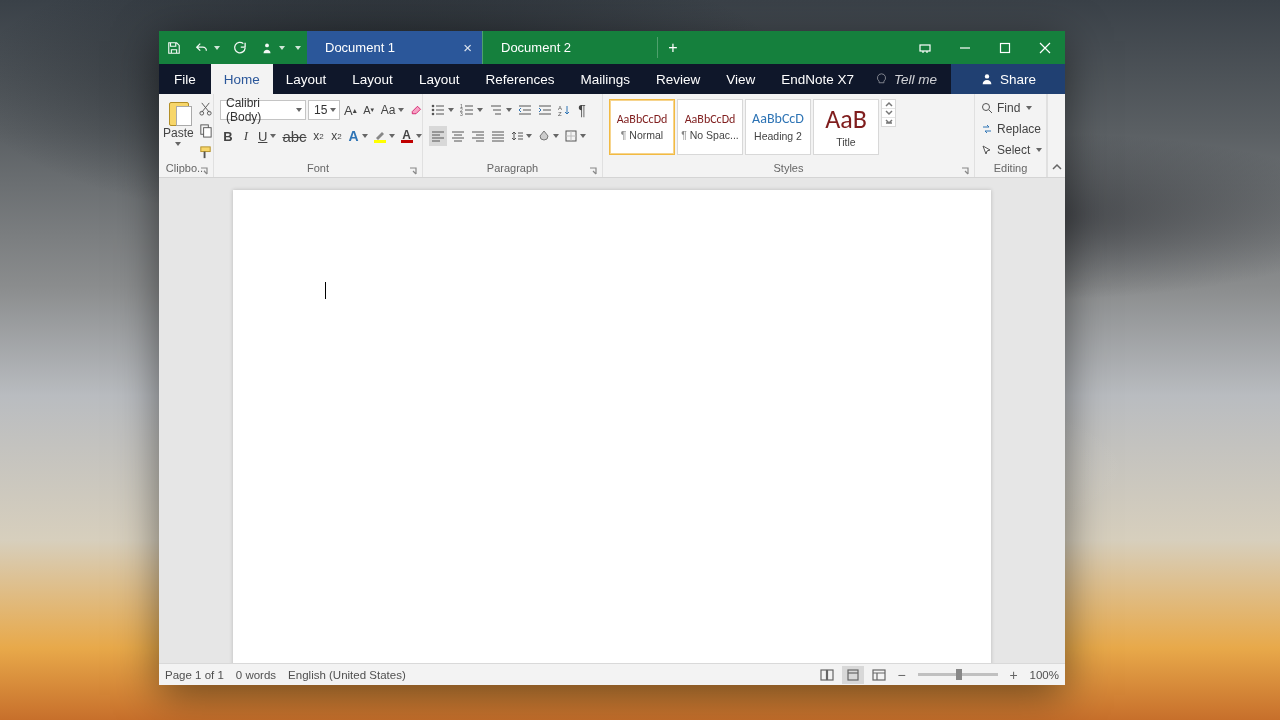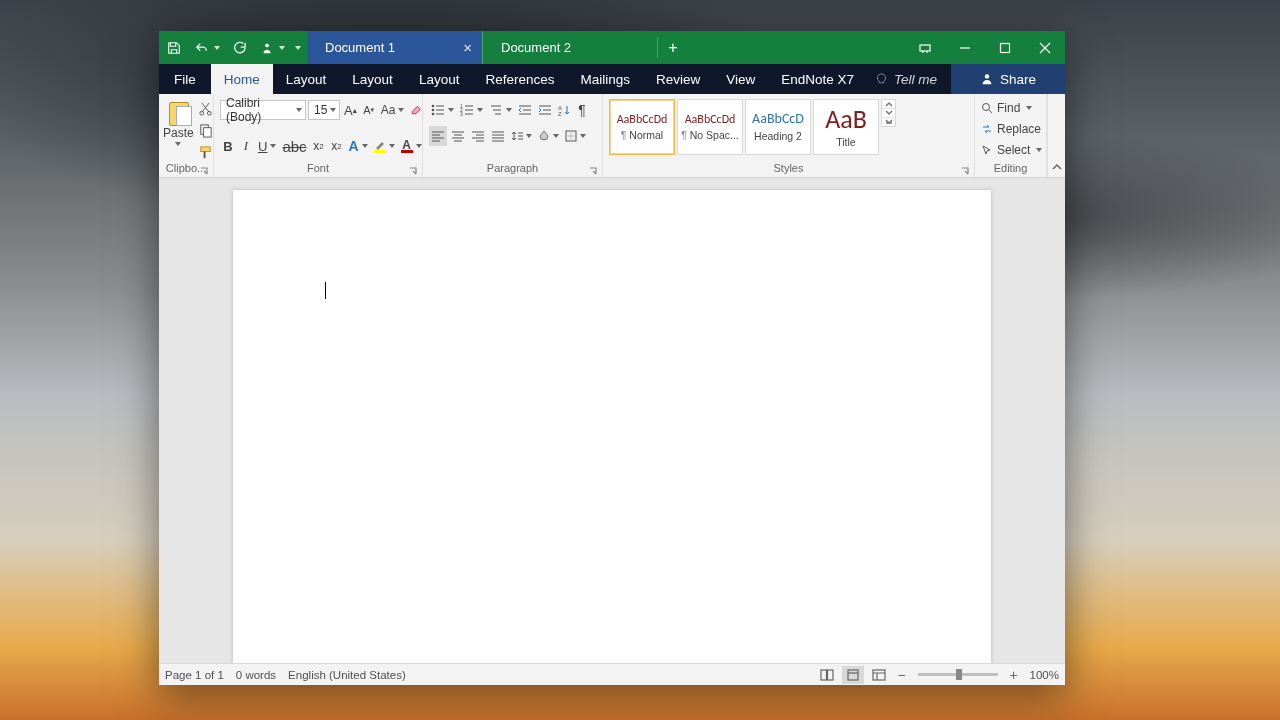--- a/index.html
+++ b/index.html
@@ -47,21 +47,21 @@
 .paste-btn { width:32px; display:flex; flex-direction:column; align-items:center; padding-top:1px; }
 .paste-icon { width:24px; height:28px; position:relative; }
 .paste-icon::before { content:""; position:absolute; left:3px; top:4px; width:18px; height:22px;
   background:#f7d66a; border:1px solid #b38f27; border-radius:2px; }
 .paste-icon::after { content:""; position:absolute; left:10px; top:8px; width:14px; height:18px;
   background:#fff; border:1px solid #aaa; }
 .paste-lbl { font-size:12px; color:#444; }
 .clipcol { display:flex; flex-direction:column; gap:2px; justify-content:flex-start; padding-top:1px; }
 .clipcol svg { width:15px; height:15px; }
 .font { width:209px; }
-.font .rows { display:flex; flex-direction:column; gap:16px; padding:3px 2px 0; }
+.font .rows { display:flex; flex-direction:column; gap:6px; padding:3px 2px 0; }
 .row { display:flex; align-items:center; gap:2px; }
 .combo { border:1px solid #c4c4c4; background:#fff; height:20px; display:flex; align-items:center; padding:0 3px 0 5px; font-size:12px; color:#333; }
 .combo .dd { margin-left:auto; }
 .dd { width:0;height:0;border-left:3px solid transparent;border-right:3px solid transparent;border-top:4px solid #666; }
 .btn { height:20px; min-width:16px; display:flex; align-items:center; justify-content:center; cursor:pointer; padding:0 2px; }
 .btn.wdd { gap:3px; }
 .hl-mark { width:12px; height:3px; background:#ffff00; }
 .fc-mark { width:12px; height:3px; background:#c00000; }
 .para { width:180px; }
 .para .rows { display:flex; flex-direction:column; gap:6px; padding:3px 2px 0; }

